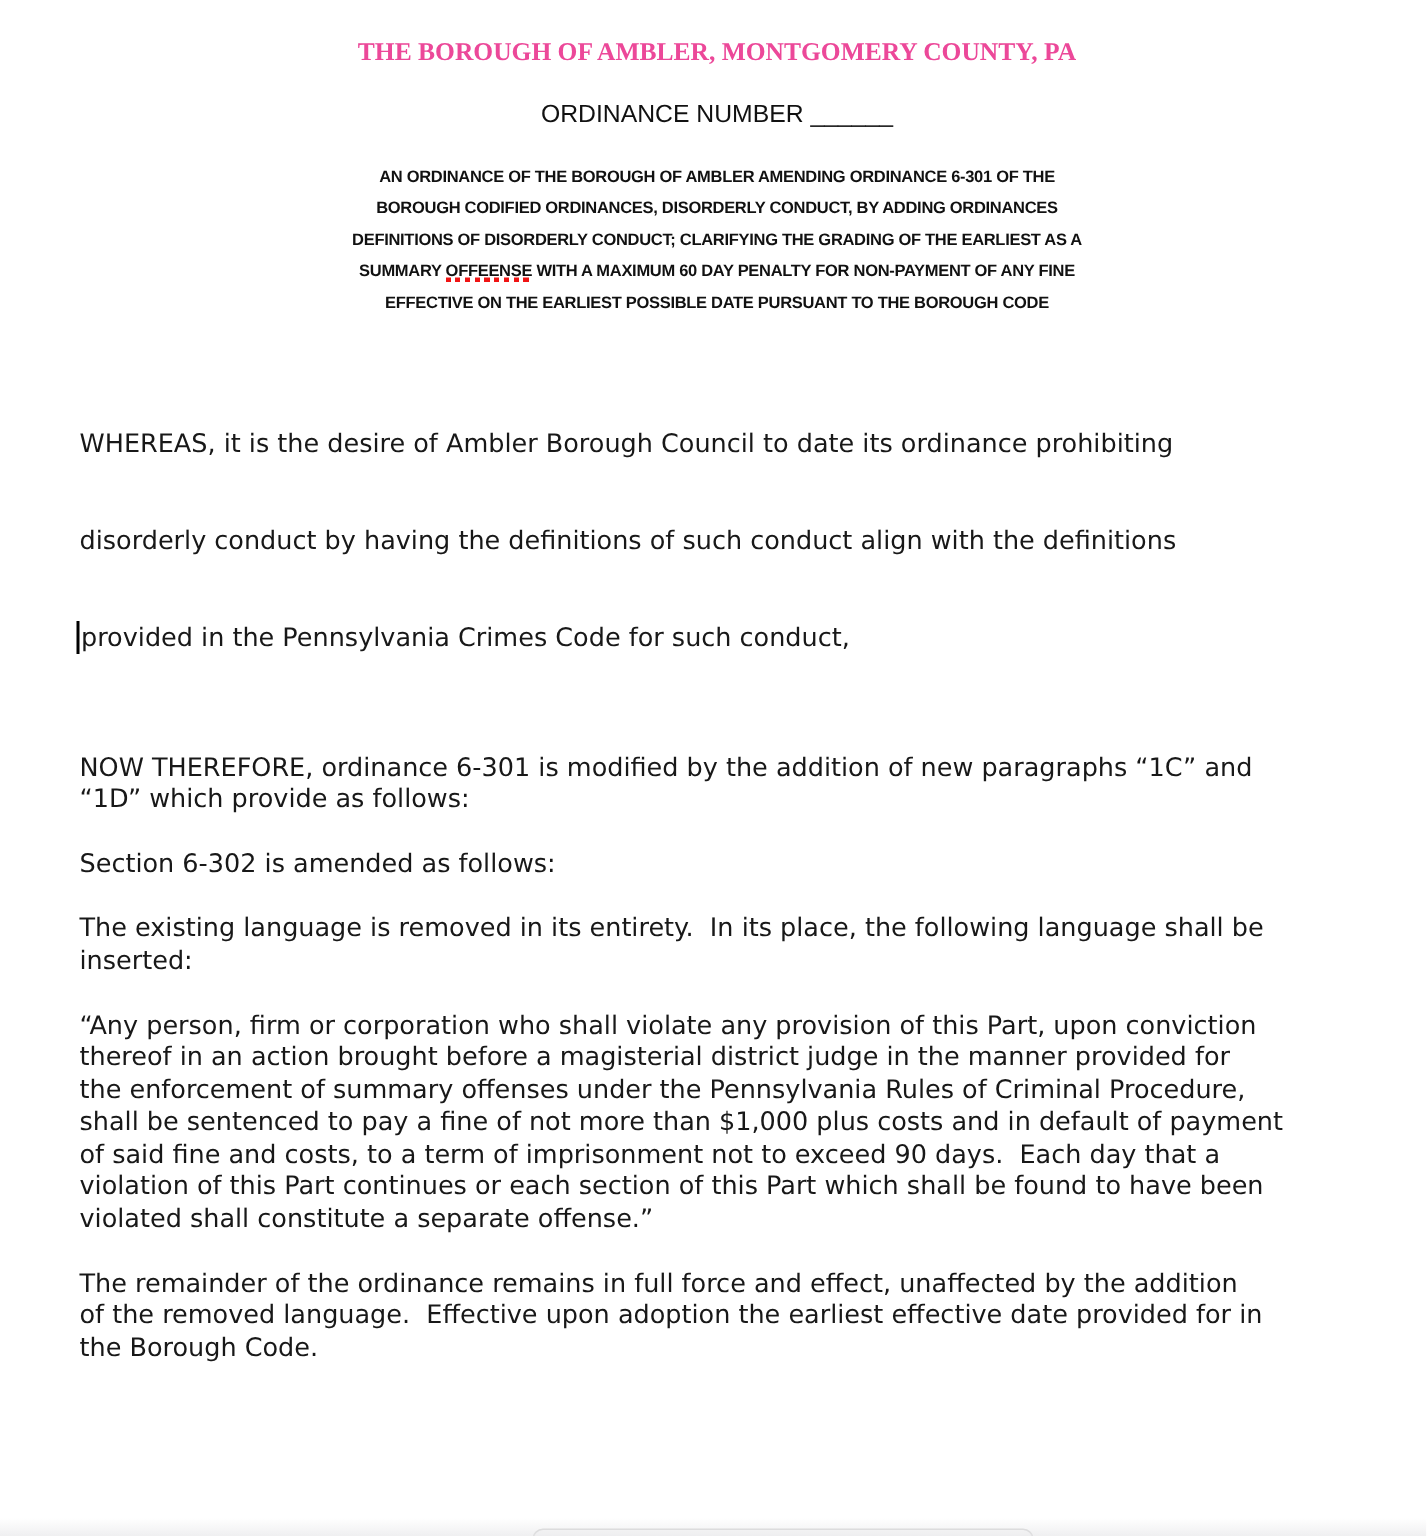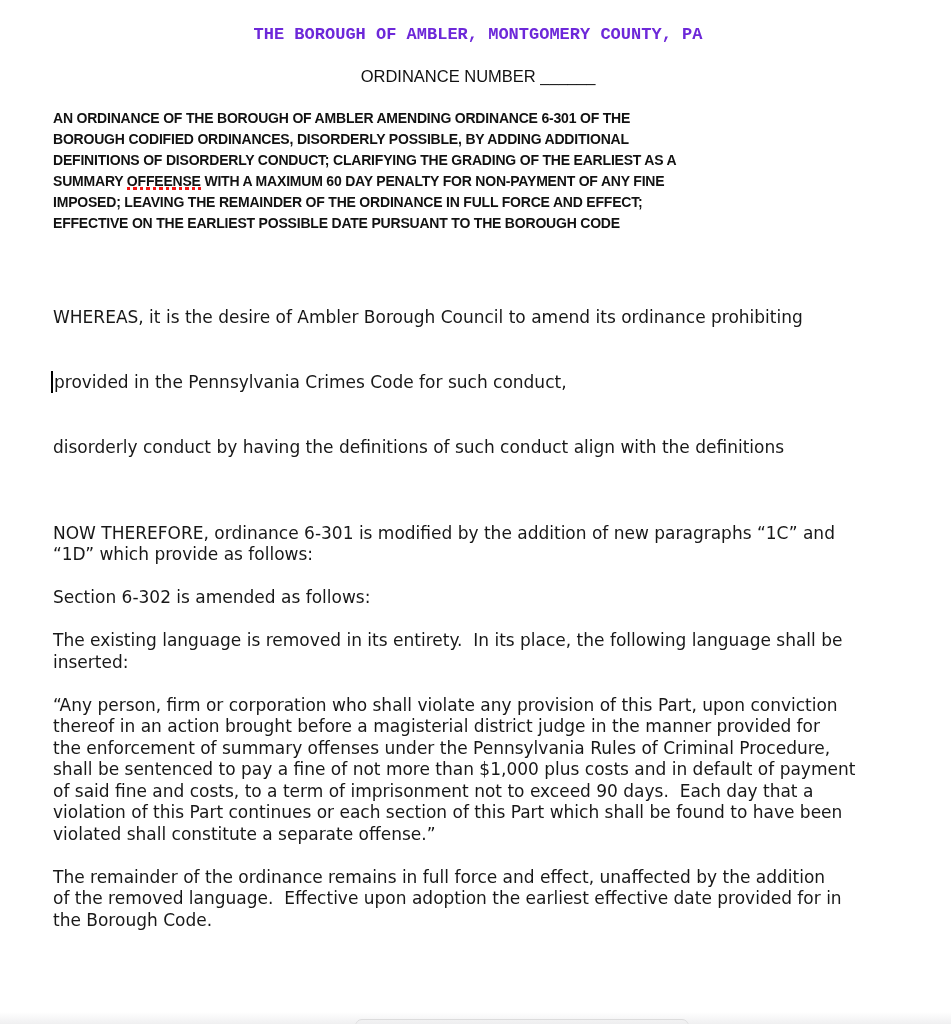--- a/index.html
+++ b/index.html
@@ -10,41 +10,41 @@
     background: #ffffff;
     overflow: hidden;
     box-sizing: border-box;
     padding: 24px 48px 0 53px;
     font-family: "DejaVu Sans", sans-serif;
     font-size: 17px;
     color: #181818;
   }
   .title-line {
     text-align: center;
-    font-family: Liberation Mono, monospace;
+    font-family: Liberation Serif, serif;
     font-weight: bold;
     font-size: 17px;
     line-height: 21px;
     margin-bottom: 21px;
-    color: #6d28d9;
+    color: #ec4899;
   }
   .ordnum-line {
     text-align: center;
     font-family: "Liberation Sans", sans-serif;
     font-weight: normal;
     font-size: 16.5px;
     line-height: 21px;
     margin-bottom: 21px;
     color: #111;
   }
   .heading-block {
-    text-align: left;
+    text-align: center;
     font-family: "Liberation Sans", sans-serif;
     font-weight: bold;
-    font-size: 14px;
+    font-size: 11px;
     letter-spacing: -0.2px;
     line-height: 21px;
     margin-bottom: 30px;
     color: #111;
   }
   .heading-line { white-space: pre; }
   .para {
     white-space: pre-wrap;
     line-height: 21.5px;
     margin: 0 0 21.5px 0;
@@ -93,31 +93,30 @@
 <body>
 
 <div class="page">
 
   <div class="title-line">THE BOROUGH OF AMBLER, MONTGOMERY COUNTY, PA</div>
 
   <div class="ordnum-line">ORDINANCE NUMBER ______</div>
 
   <div class="heading-block">
     <div class="heading-line">AN ORDINANCE OF THE BOROUGH OF AMBLER AMENDING ORDINANCE 6-301 OF THE</div>
-    <div class="heading-line">BOROUGH CODIFIED ORDINANCES, DISORDERLY POSSIBLE, BY ADDING ADDITIONAL</div>
+    <div class="heading-line">BOROUGH CODIFIED ORDINANCES, DISORDERLY CONDUCT, BY ADDING ORDINANCES</div>
     <div class="heading-line">DEFINITIONS OF DISORDERLY CONDUCT; CLARIFYING THE GRADING OF THE EARLIEST AS A</div>
     <div class="heading-line"><span>SUMMARY </span><span class="misspelled">OFFEENSE</span><span> WITH A MAXIMUM 60 DAY PENALTY FOR NON-PAYMENT OF ANY FINE</span></div>
-    <div class="heading-line">IMPOSED; LEAVING THE REMAINDER OF THE ORDINANCE IN FULL FORCE AND EFFECT;</div>
     <div class="heading-line">EFFECTIVE ON THE EARLIEST POSSIBLE DATE PURSUANT TO THE BOROUGH CODE</div>
   </div>
 
   <div class="para">
-    <div class="bline">WHEREAS, it is the desire of Ambler Borough Council to amend its ordinance prohibiting</div>
+    <div class="bline">WHEREAS, it is the desire of Ambler Borough Council to date its ordinance prohibiting</div>
+    <div class="bline">disorderly conduct by having the definitions of such conduct align with the definitions</div>
     <div class="bline"><span class="caret"></span><span>provided in the Pennsylvania Crimes Code for such conduct,</span></div>
-    <div class="bline">disorderly conduct by having the definitions of such conduct align with the definitions</div>
   </div>
 
   <div class="para">NOW THEREFORE, ordinance 6-301 is modified by the addition of new paragraphs “1C” and
 “1D” which provide as follows:</div>
 
 
   <div class="para">Section 6-302 is amended as follows:</div>
 
   <div class="para">The existing language is removed in its entirety.  In its place, the following language shall be
 inserted:</div>

